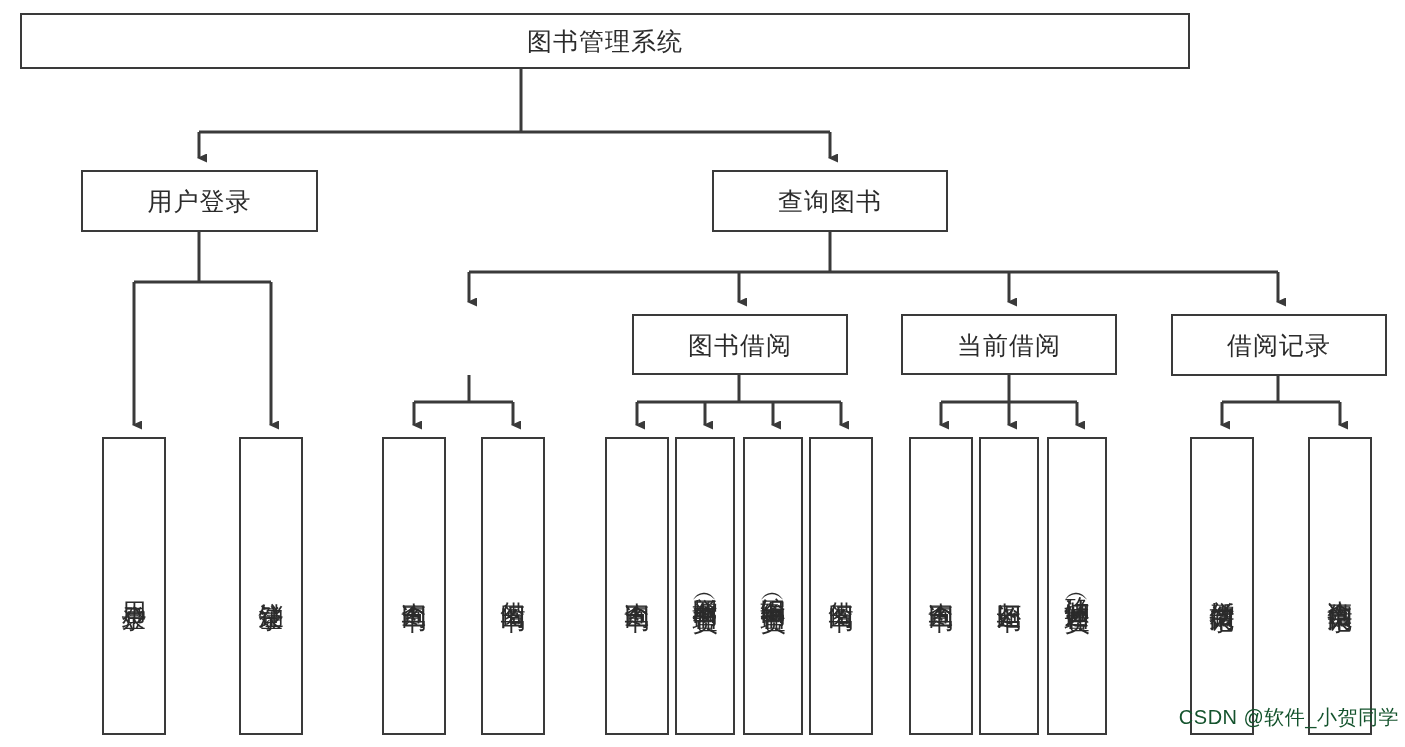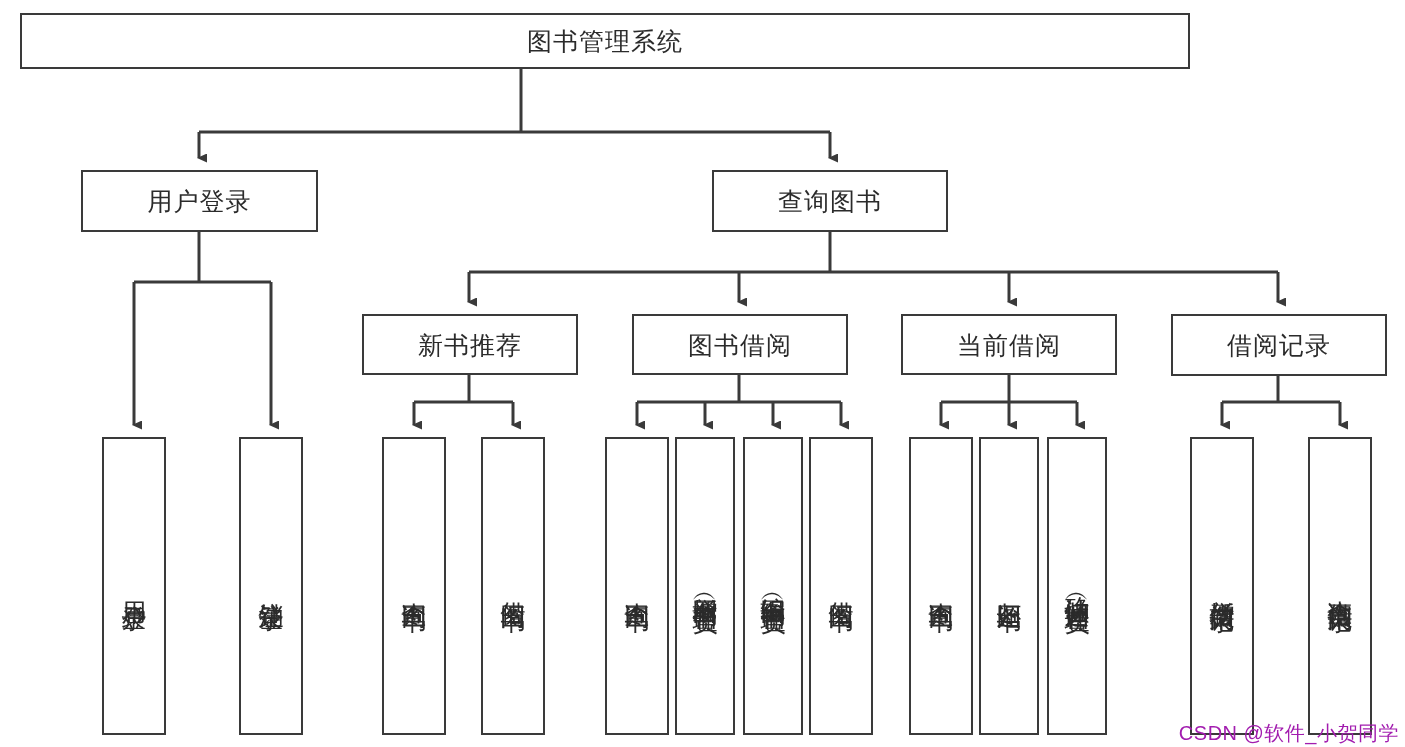--- a/index.html
+++ b/index.html
@@ -58,23 +58,23 @@
     line-height: 1.08;
   }
   .node.vertical .label {
     writing-mode: vertical-rl;
     text-orientation: upright;
     text-align: center;
   }
   .watermark {
     position: absolute;
     right: 6px;
-    bottom: 0;
+    bottom: 16px;
     font-size: 20px;
-    color: #a21caf;
+    color: #14532d;
     letter-spacing: 0.5px;
     white-space: nowrap;
     z-index: 5;
   }
 </style>
 </head>
 <body>
 
 <div id="canvas">
 
@@ -132,23 +132,20 @@
     <span class="label">图书管理系统</span>
   </div>
 
   <div class="node horizontal" style="left:81px; top:170px; width:237px; height:62px;">
     <span class="label">用户登录</span>
   </div>
   <div class="node horizontal" style="left:712px; top:170px; width:236px; height:62px;">
     <span class="label">查询图书</span>
   </div>
 
-  <div class="node horizontal" style="left:362px; top:314px; width:216px; height:61px;">
-    <span class="label">新书推荐</span>
-  </div>
   <div class="node horizontal" style="left:632px; top:314px; width:216px; height:61px;">
     <span class="label">图书借阅</span>
   </div>
   <div class="node horizontal" style="left:901px; top:314px; width:216px; height:61px;">
     <span class="label">当前借阅</span>
   </div>
   <div class="node horizontal" style="left:1171px; top:314px; width:216px; height:62px;">
     <span class="label">借阅记录</span>
   </div>
 

